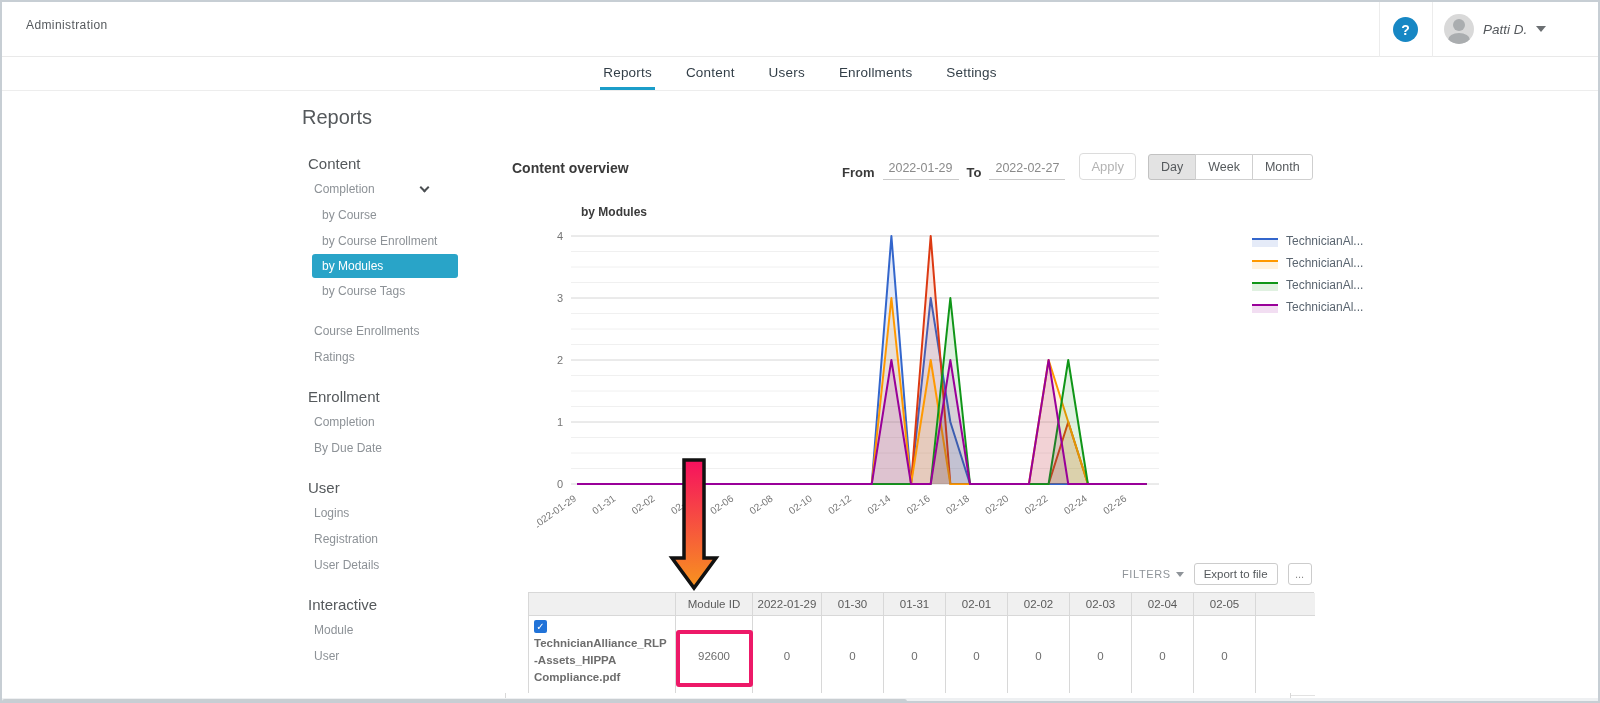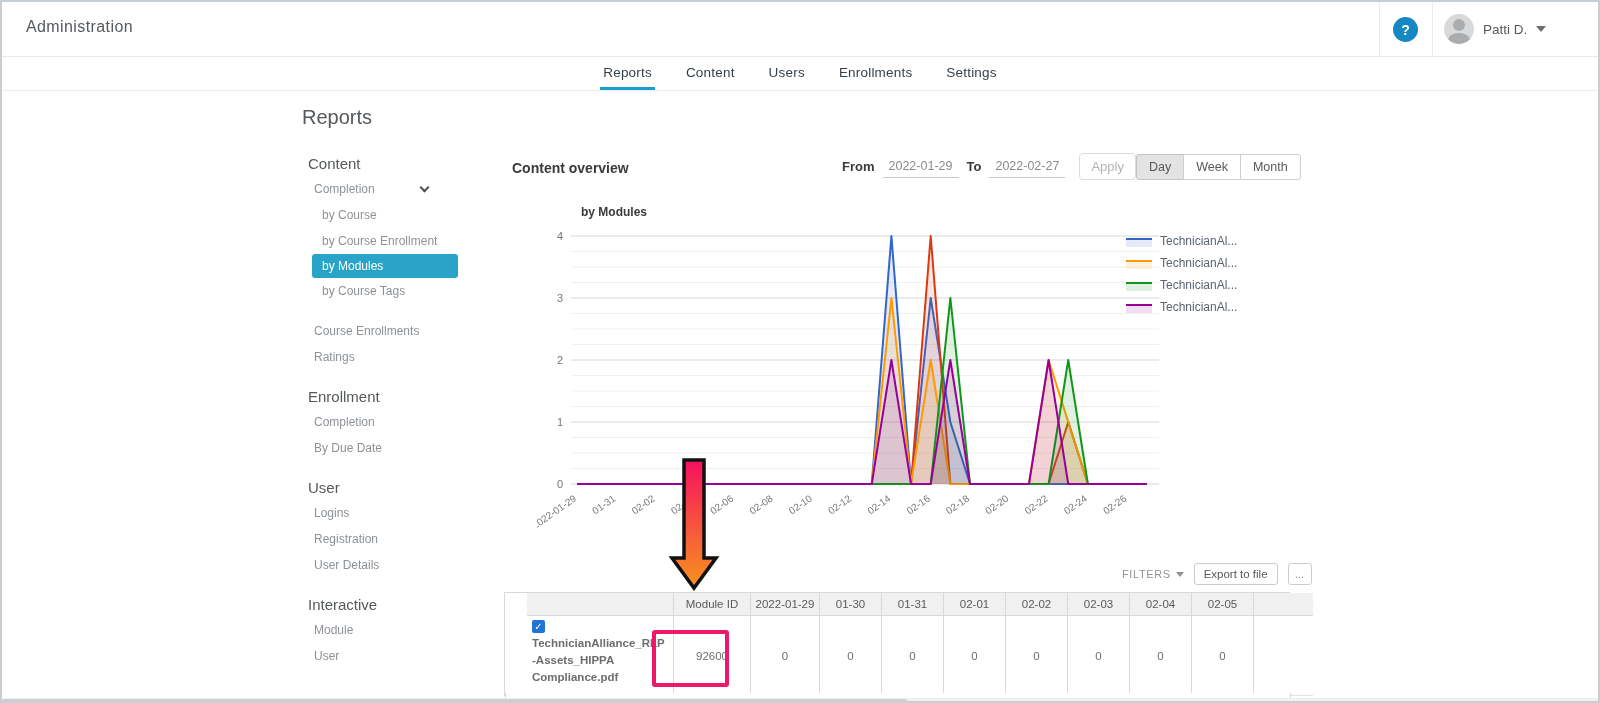--- a/index.html
+++ b/index.html
@@ -4,26 +4,26 @@
 <style>
   * { box-sizing: border-box; margin: 0; padding: 0; }
   html,body { background:#fff; }
   body { font-family: "Liberation Sans", "DejaVu Sans", sans-serif; }
   .stage { position:relative; width:1600px; height:703px; background:#fff;
            border:2px solid #c7ced4; overflow:hidden; }
 
   
   .topbar { position:absolute; left:0; top:0; width:100%; height:55px;
             border-bottom:1px solid #e9e9e9; background:#fff; }
-  .app-title { position:absolute; left:24px; top:16px; font-size:16px; color:#55595d; letter-spacing:.4px; }
+  .app-title { position:absolute; left:24px; top:16px; font-size:12px; color:#55595d; letter-spacing:.4px; }
   .top-divider { position:absolute; top:0; width:1px; height:55px; background:#ececec; }
   .help-btn { position:absolute; left:1391px; top:15px; width:25px; height:25px; border-radius:50%;
               background:#1787c4; color:#fff; font-size:14px; font-weight:bold;
               display:flex; align-items:center; justify-content:center; cursor:pointer; }
-  .user-chip { position:absolute; left:1442px; top:12px; display:flex; align-items:center; gap:9px; cursor:pointer; }
+  .user-chip { position:absolute; left:1442px; top:12px; display:flex; align-items:center; gap:9px; cursor:pointer;font-style:italic; }
   .avatar { width:30px; height:30px; border-radius:50%; background:#d9d9d9; position:relative; overflow:hidden; }
   .avatar .head { position:absolute; left:9px; top:5px; width:12px; height:12px; border-radius:50%; background:#aaadaf; }
   .avatar .shoulders { position:absolute; left:4px; top:19px; width:22px; height:14px; border-radius:50% 50% 0 0; background:#aaadaf; }
   .user-name { font-size:13.5px; color:#55595d; }
   .caret-down { width:0; height:0; border-left:5px solid transparent; border-right:5px solid transparent;
                 border-top:6px solid #6b6f72; }
 
   
   .tabbar { position:absolute; left:0; top:56px; width:100%; height:33px;
             border-bottom:1px solid #ededed; display:flex; justify-content:center; gap:28px; }
@@ -37,50 +37,50 @@
   .sb-item { font-size:12px; color:#8d9297; padding:6px 0 6px 14px; cursor:pointer; display:flex; align-items:center; }
   .sb-item.sub { padding-left:22px; }
   .sb-item.gap { margin-top:14px; }
   .sb-item.selected { background:#29a4c8; color:#fff; border-radius:3px; margin-left:12px;
                       padding:5px 10px; width:146px; }
   .chev { display:inline-block; width:7px; height:7px; border-right:2px solid #4b4f52; border-bottom:2px solid #4b4f52;
           transform:rotate(45deg); margin-left:46px; margin-top:-4px; }
 
   
   .ov-title { position:absolute; left:510px; top:158px; font-size:14px; font-weight:bold; color:#3a3a3a; }
-  .controls { position:absolute; left:832px; top:151px; display:flex; align-items:center; }
+  .controls { position:absolute; left:832px; top:151px; display:flex; align-items:flex-end; }
   .ctl-label { font-size:13px; font-weight:bold; color:#3a3a3a; margin:0 8px; }
   .date-input { width:76px; border:none; border-bottom:1px solid #c9c9c9; font-size:12.5px; color:#8a8a8a;
                 text-align:center; padding:4px 0; outline:none; font-family:inherit; background:transparent; }
   .apply-btn { margin-left:14px; background:#fff; border:1px solid #dcdcdc; border-radius:4px;
                color:#b3b3b3; font-size:13px; padding:5px 11px; cursor:pointer; font-family:inherit; }
-  .range-group { display:flex; margin-left:0;border-radius:7px; }
+  .range-group { display:flex; margin-left:12px;border-radius:7px; }
   .range-btn { background:#fff; border:1px solid #cfcfcf; color:#55595c; font-size:12.5px;
                padding:5px 12px; margin-left:-1px; cursor:pointer; font-family:inherit; }
   .range-btn:first-child { border-radius:3px 0 0 3px; margin-left:0; }
   .range-btn:last-child { border-radius:0 3px 3px 0; }
   .range-btn.active { background:#e3e3e3; border-color:#c2c2c2; }
 
   
   .chart-wrap { position:absolute; left:535px; top:196px; width:648px; height:338px; }
-  .legend { position:absolute; left:1124px; top:232px; width:95px; }
+  .legend { position:absolute; left:1250px; top:232px; width:95px; }
   .legend-item { display:flex; gap:8px; margin-bottom:7px; cursor:default; }
   .legend-swatch { width:26px; height:9px; flex:none; margin-top:4px; }
   .legend-label { font-size:12px; color:#5a6570; line-height:15px; }
 
   
   .filters-row { position:absolute; left:1120px; top:561px; display:flex; align-items:center; gap:10px; }
   .filters-lbl { font-size:11px; color:#8f9499; letter-spacing:.6px; display:flex; align-items:center; gap:5px; cursor:pointer; }
   .filters-caret { width:0; height:0; border-left:4px solid transparent; border-right:4px solid transparent; border-top:5px solid #8f9499; }
   .export-btn { background:#fff; border:1px solid #ccc; border-radius:3px; padding:4px 9px;
                 font-size:11.5px; color:#55595c; cursor:pointer; font-family:inherit; }
   .more-btn { background:#fff; border:1px solid #ccc; border-radius:3px; padding:4px 6px; width:24px;
               font-size:11px; color:#8a8a8a; cursor:pointer; font-family:inherit; }
 
-  .data-table { position:absolute; left:502px; top:590px; width:786px; border:1px solid #d8d8d8; border-bottom:none;padding-left:22px; }
+  .data-table { position:absolute; left:526px; top:590px; width:786px; border:1px solid #d8d8d8; border-bottom:none; }
   .t-row { display:flex; }
   .t-cell { border-right:1px solid #d8d8d8; font-size:11.5px; color:#5a5a5a; flex:none;
             display:flex; align-items:center; justify-content:center; }
   .t-cell:last-child { border-right:none; }
   .t-head .t-cell { background:#f0f0f0; height:23px; border-bottom:1px solid #d8d8d8; }
   .t-body .t-cell { background:#fff; height:80px; color:#6d6d6d; border-bottom:1px solid #e2e2e2; }
   .name-cell { flex-direction:column; align-items:flex-start !important; justify-content:flex-start !important;
                padding:4px 5px; font-weight:bold; color:#3c3c3c; line-height:17px; overflow-wrap:anywhere; }
   .checkbox { width:13px; height:13px; background:#2173d8; border-radius:2px; color:#fff; font-size:10px;
               line-height:13px; text-align:center; margin-bottom:2px; cursor:pointer; }

